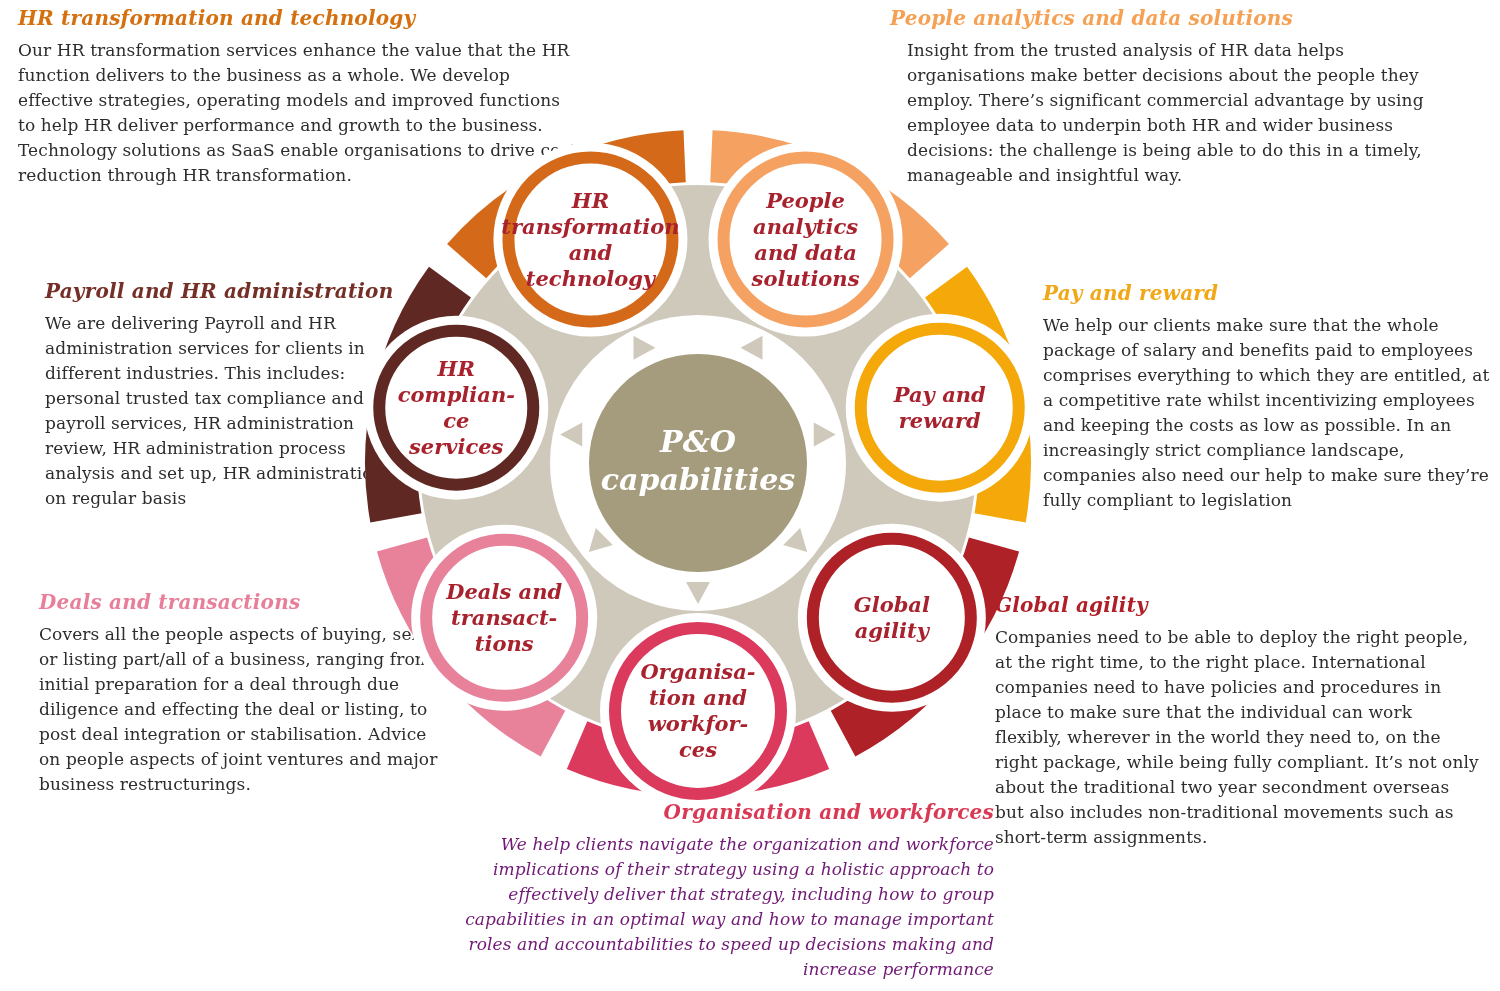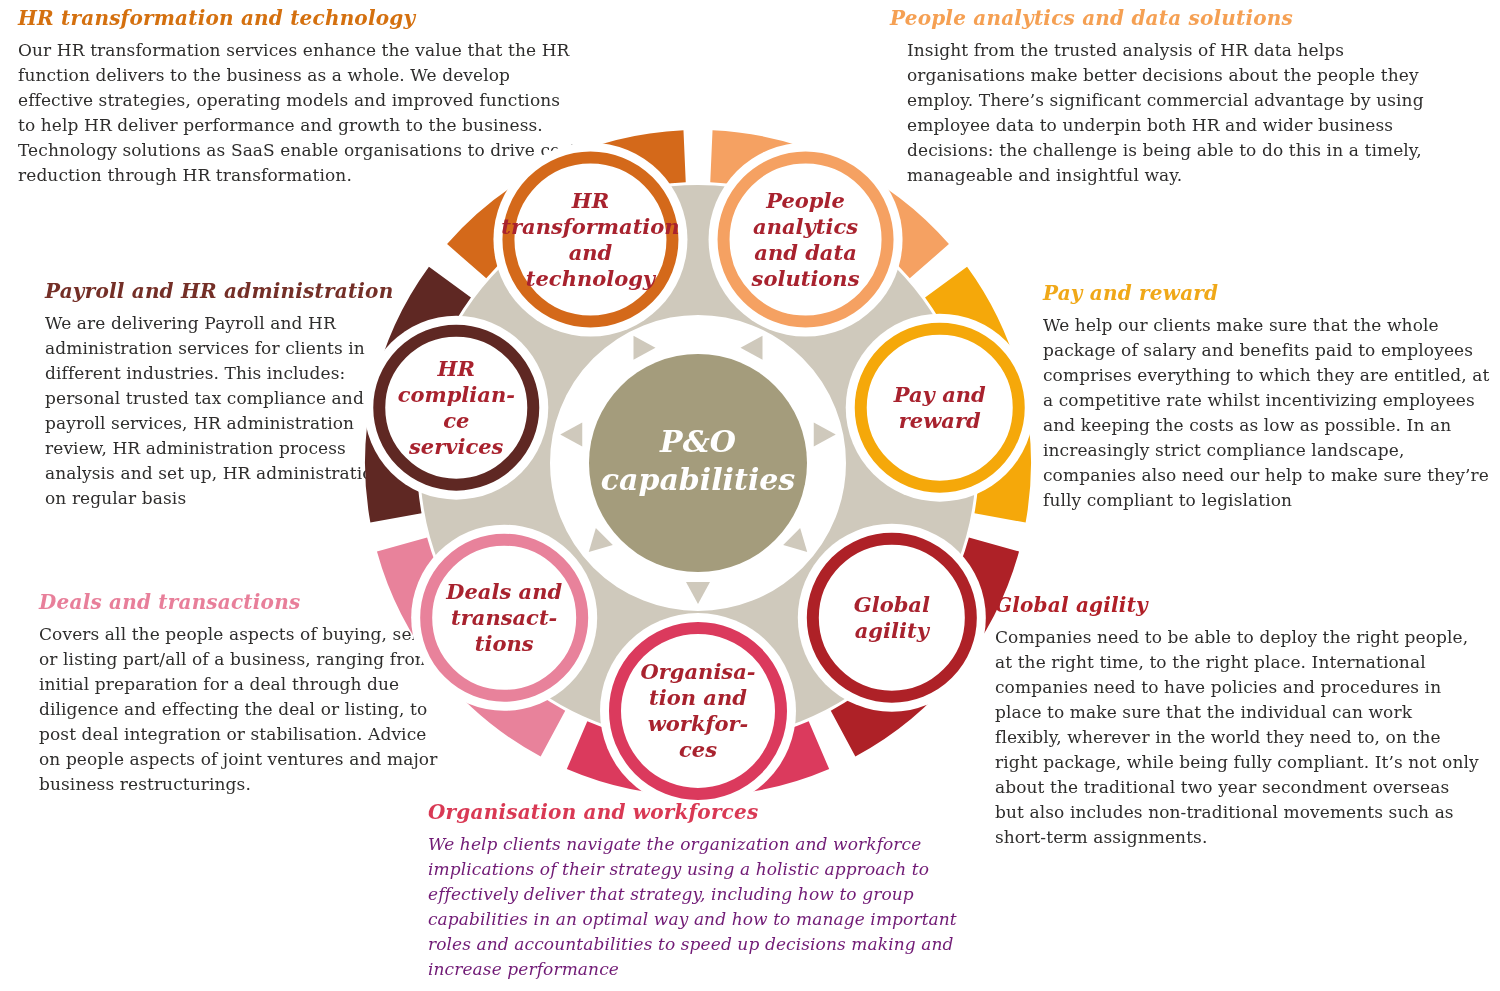--- a/index.html
+++ b/index.html
@@ -22,21 +22,21 @@
     font-size:17px;
     line-height:25px;
     letter-spacing:.1px;
   }
   .block-hr-transformation{left:18px;top:6px;width:560px;}
   .block-people-analytics{left:890px;top:6px;width:552px;}
   .block-payroll{left:17px;top:279px;width:354px;margin-left:28px;}
   .block-pay-reward{left:1043px;top:281px;width:457px;}
   .block-deals{left:14px;top:590px;width:414px;margin-left:25px;}
   .block-global-agility{left:995px;top:593px;width:484px;}
-  .block-organisation{left:428px;top:800px;width:566px;}
+  .block-organisation{left:428px;top:800px;width:566px;text-align:right;}
   #wheel{position:absolute;left:358px;top:122px;}
   #wheel text{
     font-family:"DejaVu Serif","Liberation Serif",serif;
     font-weight:bold;
     font-style:italic;
     text-anchor:middle;
   }
 </style>
 </head>
 <body>

